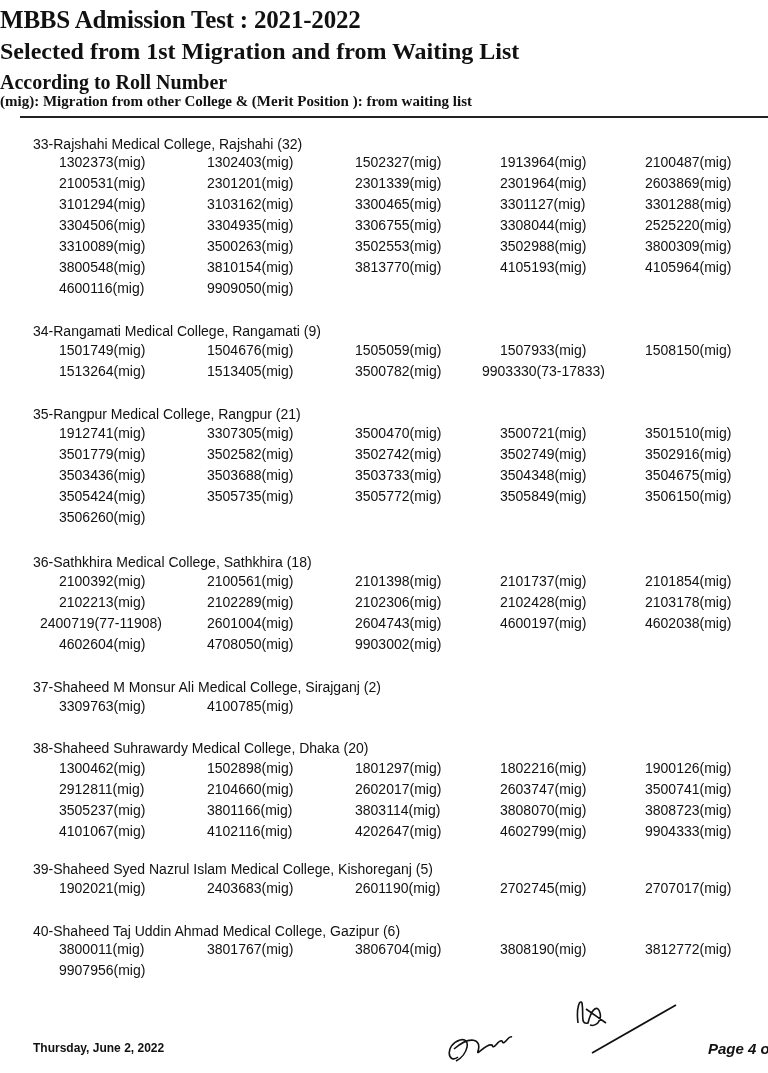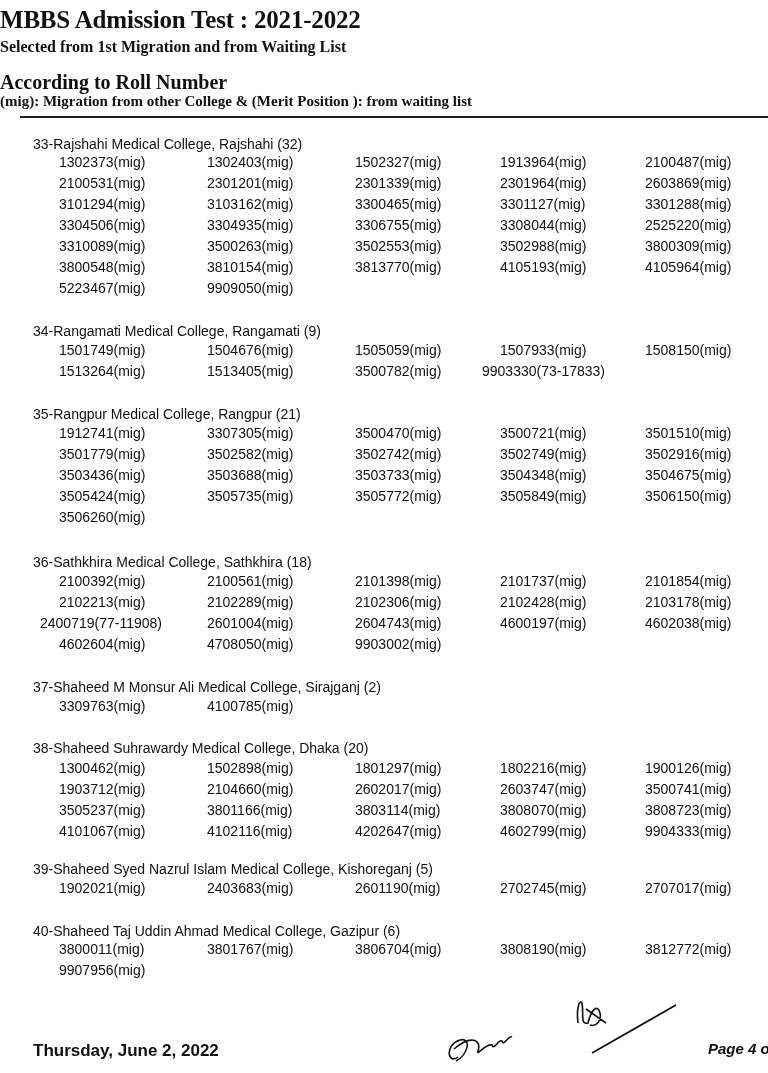--- a/index.html
+++ b/index.html
@@ -1,30 +1,30 @@
 <!DOCTYPE html>
 <html><head>
 <meta charset="utf-8">
 <style>
   html,body{margin:0;padding:0;background:#fff;}
   body{width:768px;height:1073px;position:relative;overflow:hidden;color:#111;}
   .hdr{position:absolute;left:0;width:726px;text-align:left;font-family:"Liberation Serif",serif;font-weight:bold;}
   .t1{top:6px;font-size:25px;letter-spacing:-0.2px;}
-  .t2{top:38px;font-size:16px;}
+  .t2{top:38px;font-size:24px;}
   .t3{top:71px;font-size:20px;}
   .t4{top:93px;font-size:15px;}
   .rule{position:absolute;left:20px;width:748px;top:116px;height:2px;background:#222;}
   .section{position:absolute;left:0;width:768px;font-family:"Liberation Sans",sans-serif;font-size:14px;}
   .sec-title{position:absolute;left:33px;top:0;white-space:nowrap;}
   .row{position:absolute;left:0;height:21px;width:632px;}
   .cell{position:absolute;white-space:nowrap;}
   .c0{left:59px}.c1{left:207px}.c2{left:355px}.c3{left:500px}.c4{left:645px}
   .c0.wide{left:40px}
   .c3.wide{left:482px}
-  .footer-date{position:absolute;left:33px;top:1041px;font-family:"Liberation Sans",sans-serif;font-weight:bold;font-size:17px;}
+  .footer-date{position:absolute;left:33px;top:1041px;font-family:"Liberation Sans",sans-serif;font-weight:bold;font-size:12px;}
   .footer-page{position:absolute;left:708px;top:1040px;font-family:"Liberation Sans",sans-serif;font-weight:bold;font-style:italic;font-size:15px;white-space:nowrap;}
   .sig{position:absolute;}
 </style>
 </head>
 <body>
 
 <div>
   <div class="hdr t1">MBBS Admission Test : 2021-2022</div>
   <div class="hdr t2">Selected from 1st  Migration and from Waiting List</div>
   <div class="hdr t3">According to Roll Number</div>
@@ -70,21 +70,21 @@
     <span class="cell c4">3800309(mig)</span>
   </div>
   <div class="row" style="top:123px">
     <span class="cell c0">3800548(mig)</span>
     <span class="cell c1">3810154(mig)</span>
     <span class="cell c2">3813770(mig)</span>
     <span class="cell c3">4105193(mig)</span>
     <span class="cell c4">4105964(mig)</span>
   </div>
   <div class="row" style="top:144px">
-    <span class="cell c0">5223467(mig)</span>
+    <span class="cell c0">4600116(mig)</span>
     <span class="cell c1">9909050(mig)</span>
   </div>
 </div>
 
 <div class="section" style="top:323px">
   <div class="sec-title">34-Rangamati Medical College, Rangamati (9)</div>
   <div class="row" style="top:19px">
     <span class="cell c0">1501749(mig)</span>
     <span class="cell c1">1504676(mig)</span>
     <span class="cell c2">1505059(mig)</span>
@@ -175,21 +175,21 @@
 <div class="section" style="top:740px">
   <div class="sec-title">38-Shaheed Suhrawardy Medical College, Dhaka (20)</div>
   <div class="row" style="top:20px">
     <span class="cell c0">1300462(mig)</span>
     <span class="cell c1">1502898(mig)</span>
     <span class="cell c2">1801297(mig)</span>
     <span class="cell c3">1802216(mig)</span>
     <span class="cell c4">1900126(mig)</span>
   </div>
   <div class="row" style="top:41px">
-    <span class="cell c0">1903712(mig)</span>
+    <span class="cell c0">2912811(mig)</span>
     <span class="cell c1">2104660(mig)</span>
     <span class="cell c2">2602017(mig)</span>
     <span class="cell c3">2603747(mig)</span>
     <span class="cell c4">3500741(mig)</span>
   </div>
   <div class="row" style="top:62px">
     <span class="cell c0">3505237(mig)</span>
     <span class="cell c1">3801166(mig)</span>
     <span class="cell c2">3803114(mig)</span>
     <span class="cell c3">3808070(mig)</span>

